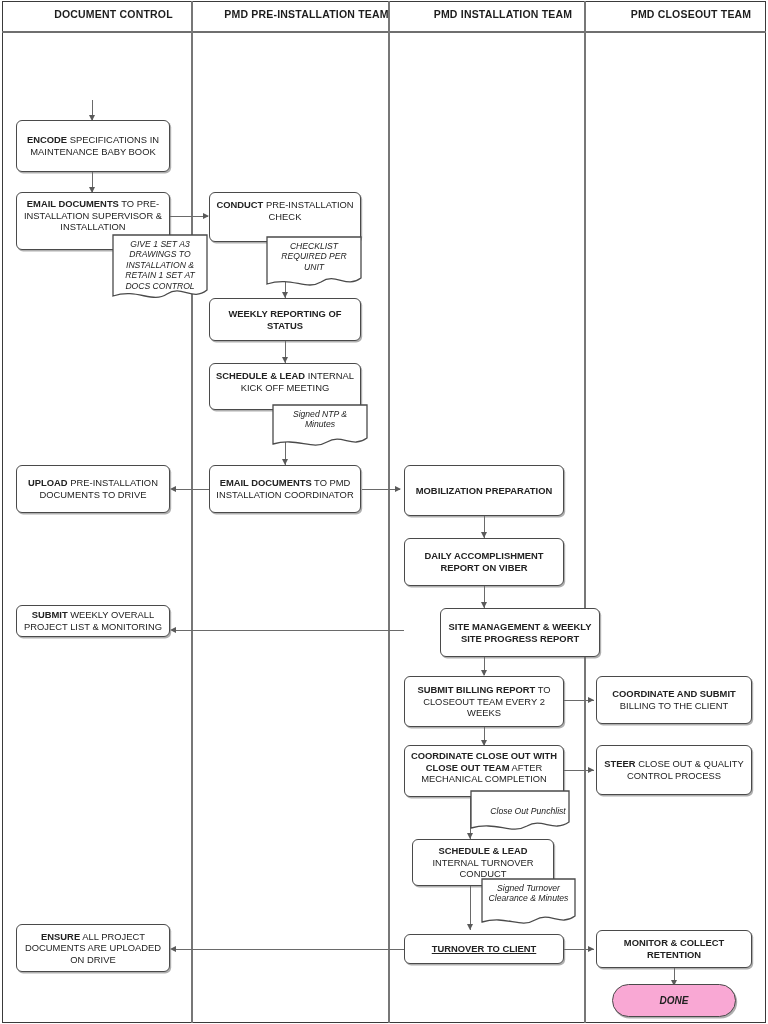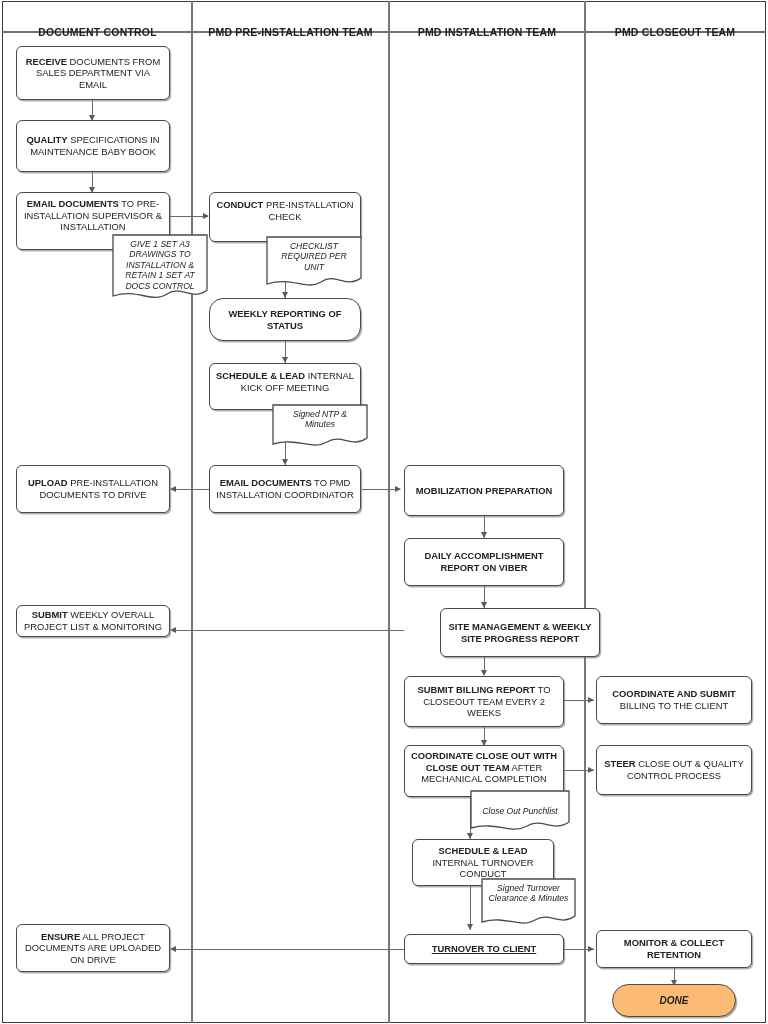--- a/index.html
+++ b/index.html
@@ -9,36 +9,36 @@
   
   .frame{position:absolute;left:2px;top:1px;width:764px;height:1022px;
          border:1.5px solid #3a3a3a;box-sizing:border-box;}
   .hdr-rule{position:absolute;left:2px;top:31px;width:764px;height:0;
             border-top:2.5px solid #6f6f6f;}
   .vrule{position:absolute;top:1px;width:0;height:1022px;border-left:2.2px solid #777;}
   .vrule.v1{left:191px;}
   .vrule.v2{left:388px;}
   .vrule.v3{left:584px;}
 
-  .lane-title{position:absolute;top:19px;height:26px;display:flex;align-items:center;
+  .lane-title{position:absolute;top:1px;height:26px;display:flex;align-items:center;
               justify-content:center;text-align:center;font-size:10.5px;font-weight:bold;
-              color:#1d1d1d;letter-spacing:.2px;line-height:12px;}
+              color:#1d1d1d;letter-spacing:.2px;line-height:12px;padding-left:16px;}
 
   
   .node{position:absolute;box-sizing:border-box;border:1.3px solid #4a4a4a;
         border-radius:6px;background:#fff;display:flex;align-items:center;
         justify-content:center;text-align:center;color:#222;
         font-size:9.4px;line-height:11.6px;padding:2px 4px;
         box-shadow:1.2px 1.6px 0 rgba(110,110,110,.55);z-index:3;}
   .node .t{display:block;}
   .node b{font-weight:bold;}
 
   
   .term{position:absolute;box-sizing:border-box;border:1.3px solid #4a4a4a;
-        border-radius:22px;background:#fdba74;display:flex;align-items:center;
+        border-radius:22px;background:#f9a8d4;display:flex;align-items:center;
         justify-content:center;text-align:center;font-style:italic;font-weight:bold;
         font-size:10px;color:#222;box-shadow:1.2px 1.6px 0 rgba(110,110,110,.55);z-index:3;}
 
   
   .doc{position:absolute;z-index:6;}
   .doc svg{position:absolute;left:0;top:0;width:100%;height:100%;}
   .doc .dtext{position:relative;display:flex;align-items:flex-start;justify-content:center;
               text-align:center;width:100%;height:100%;box-sizing:border-box;
               padding:5px 6px 0 6px;font-style:italic;font-size:8.6px;line-height:10.4px;
               color:#222;}
@@ -116,26 +116,23 @@
 
   <div class="ln lnh" style="left:564px;top:949px;width:30px;"></div>
   <div class="arw right" style="left:588px;top:945.5px;"></div>
 
   <div class="ln lnh" style="left:172px;top:949px;width:232px;"></div>
   <div class="arw left" style="left:170px;top:945.5px;"></div>
 
   <div class="ln lnv" style="left:674px;top:968px;height:16px;"></div>
   <div class="arw down" style="left:670.5px;top:980px;"></div>
 
-  <div class="node" style="left:16px;top:46px;width:154px;height:54px;">
-    <span class="t"><b>RECEIVE</b> <span>DOCUMENTS FROM SALES DEPARTMENT VIA EMAIL</span></span>
-  </div>
 
   <div class="node" style="left:16px;top:120px;width:154px;height:52px;">
-    <span class="t"><b>QUALITY</b> <span>SPECIFICATIONS IN MAINTENANCE BABY BOOK</span></span>
+    <span class="t"><b>ENCODE</b> <span>SPECIFICATIONS IN MAINTENANCE BABY BOOK</span></span>
   </div>
 
   <div class="node" style="left:16px;top:192px;width:154px;height:58px;align-items:flex-start;padding-top:5px;">
     <span class="t"><b>EMAIL DOCUMENTS</b> <span>TO PRE-INSTALLATION SUPERVISOR &amp; INSTALLATION</span></span>
   </div>
 
   <div class="doc" style="left:74px;top:234px;width:96px;height:67px;margin-left:38px;">
     <svg viewBox="0 0 96 67" preserveAspectRatio="none">
       <path d="M1,1 L95,1 L95,56 C80,68 70,50 55,60 C40,70 26,54 1,62 Z" fill="#ffffff" stroke="#4a4a4a" stroke-width="1.3"></path>
     </svg>
@@ -162,21 +159,21 @@
 
   <div class="doc" style="left:266px;top:236px;width:96px;height:52px;">
     <svg viewBox="0 0 96 52" preserveAspectRatio="none">
       <path d="M1,1 L95,1 L95,42 C80,53 70,36 55,46 C40,55 26,40 1,48 Z" fill="#ffffff" stroke="#4a4a4a" stroke-width="1.3"></path>
     </svg>
     <div class="dtext">
         <span>CHECKLIST REQUIRED PER UNIT</span>
       </div>
   </div>
 
-  <div class="node" style="left:209px;top:298px;width:152px;height:43px;border-radius:14px;">
+  <div class="node" style="left:209px;top:298px;width:152px;height:43px;">
     <span class="t"><b>WEEKLY REPORTING OF STATUS</b><span></span></span>
   </div>
 
   <div class="node" style="left:209px;top:363px;width:152px;height:47px;align-items:flex-start;padding-top:6px;">
     <span class="t"><b>SCHEDULE &amp; LEAD</b> <span>INTERNAL KICK OFF MEETING</span></span>
   </div>
 
   <div class="doc" style="left:272px;top:404px;width:96px;height:44px;">
     <svg viewBox="0 0 96 44" preserveAspectRatio="none">
       <path d="M1,1 L95,1 L95,34 C80,45 70,29 55,38 C40,47 26,33 1,40 Z" fill="#ffffff" stroke="#4a4a4a" stroke-width="1.3"></path>
@@ -207,21 +204,21 @@
   </div>
 
   <div class="node" style="left:404px;top:745px;width:160px;height:52px;align-items:flex-start;padding-top:4px;">
     <span class="t"><b>COORDINATE CLOSE OUT WITH CLOSE OUT TEAM</b> <span>AFTER MECHANICAL COMPLETION</span></span>
   </div>
 
   <div class="doc" style="left:470px;top:790px;width:100px;height:42px;">
     <svg viewBox="0 0 100 42" preserveAspectRatio="none">
       <path d="M1,1 L99,1 L99,32 C83,43 72,27 57,36 C41,45 27,31 1,38 Z" fill="#ffffff" stroke="#4a4a4a" stroke-width="1.3"></path>
     </svg>
-    <div class="dtext" style="align-items:center;padding-top:0;">
+    <div class="dtext" style="align-items:center;padding-top:0;margin-left:8px;">
         <span>Close Out Punchlist</span>
       </div>
   </div>
 
   <div class="node" style="left:412px;top:839px;width:142px;height:47px;align-items:flex-start;padding-top:5px;">
     <span class="t"><b>SCHEDULE &amp; LEAD</b> <span>INTERNAL TURNOVER CONDUCT</span></span>
   </div>
 
   <div class="doc" style="left:481px;top:878px;width:95px;height:48px;">
     <svg viewBox="0 0 95 48" preserveAspectRatio="none">

